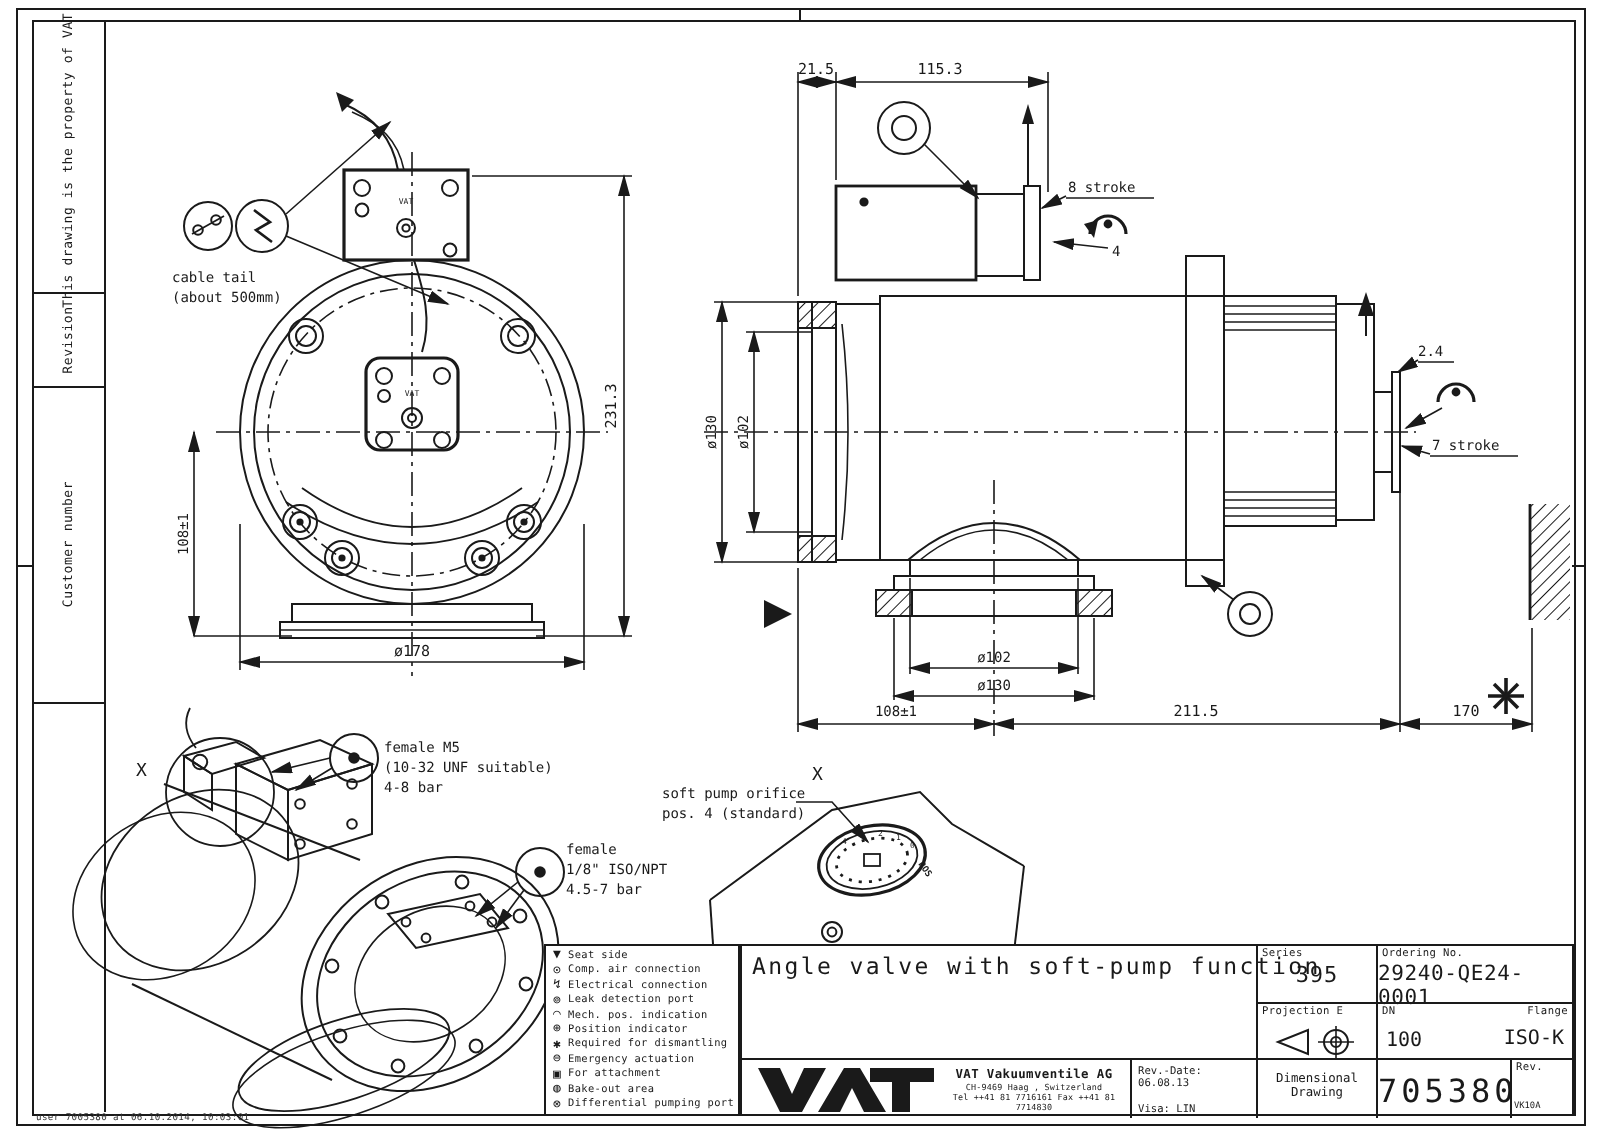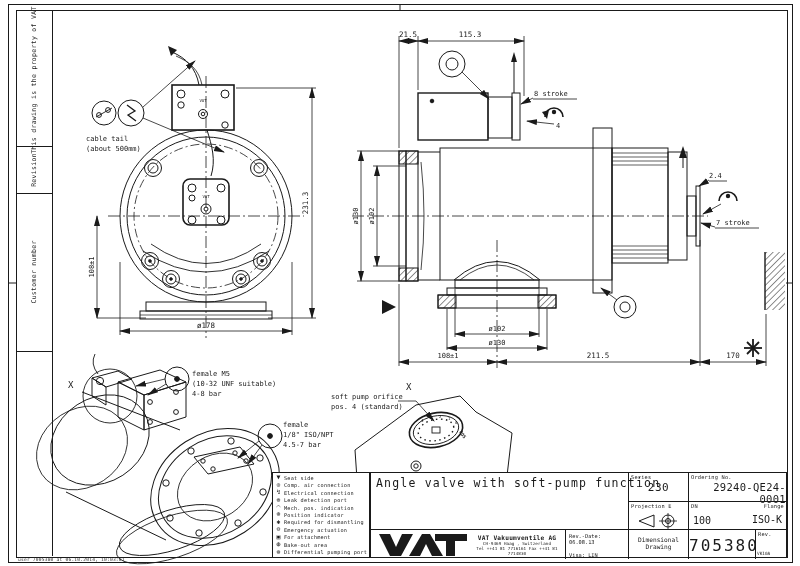--- a/index.html
+++ b/index.html
@@ -452,26 +452,26 @@
   </div>
 
   <div class="abs tblock">
 
     <div class="cell noL noT" style="left:0;top:0;width:257px;height:56px;">
       <div class="title-main">Angle valve with soft-pump function</div>
     </div>
 
     <div class="cell noT" style="left:257px;top:0;width:60px;height:28px;">
       <span class="cl-label">Series</span>
-      <div class="big" style="text-align:center">230</div>
+      <div class="big" style="text-align:center">395</div>
     </div>
 
     <div class="cell noT" style="left:317px;top:0;width:98px;height:28px;">
       <span class="cl-label">Ordering No.</span>
-      <div style="font-size:10.5px;text-align:right;letter-spacing:.3px">29240-QE24-0001</div>
+      <div style="font-size:10.5px;text-align:left;letter-spacing:.3px">29240-QE24-0001</div>
     </div>
 
     <div class="cell" style="left:257px;top:28px;width:60px;height:28px;">
       <span class="cl-label">Projection E</span>
       <svg width="44" height="16" viewBox="0 0 44 16" style="left:8px;top:11px">
         <g stroke="#1a1a1a" fill="none" stroke-width="1">
           <polygon points="2,8 17,2 17,14"></polygon>
           <circle cx="31" cy="8" r="6"></circle>
             <circle cx="31" cy="8" r="2.5"></circle>
           <line x1="22" y1="8" x2="40" y2="8" stroke-width=".8"></line>

